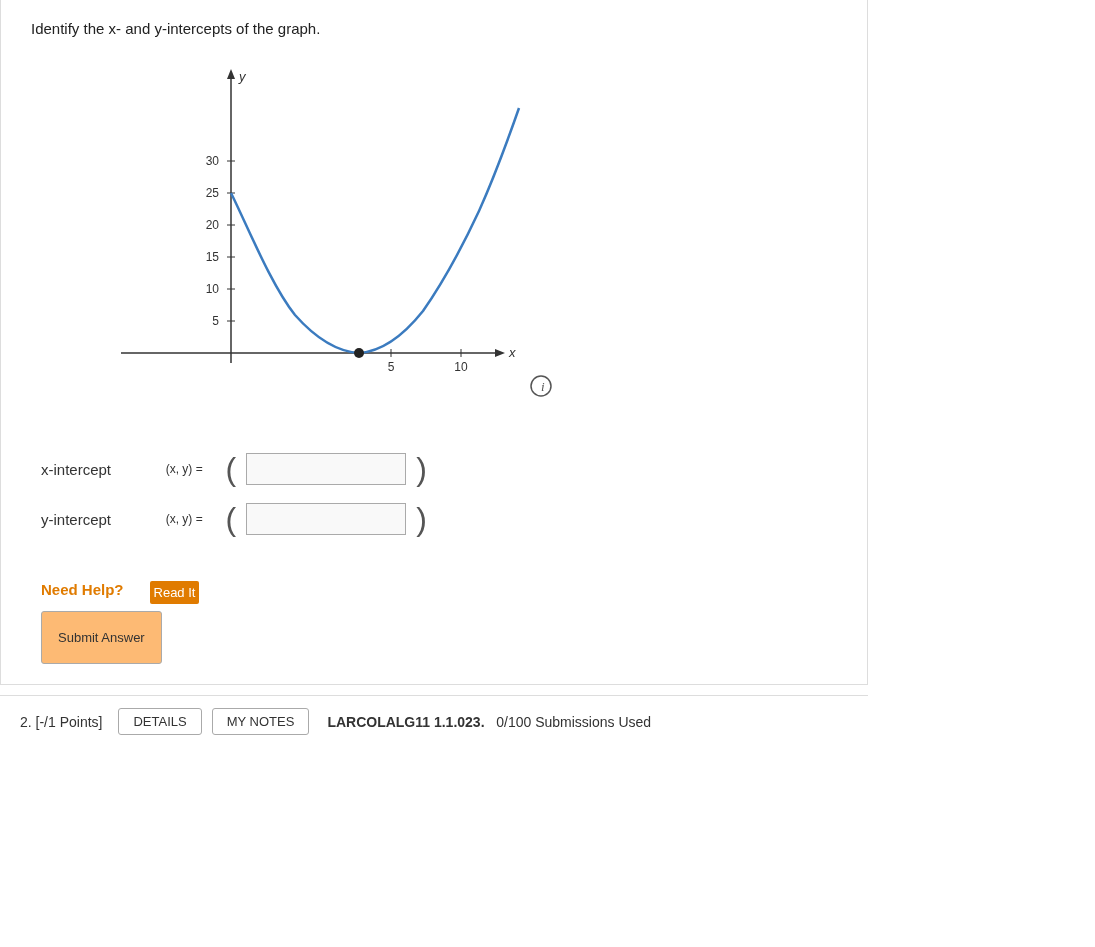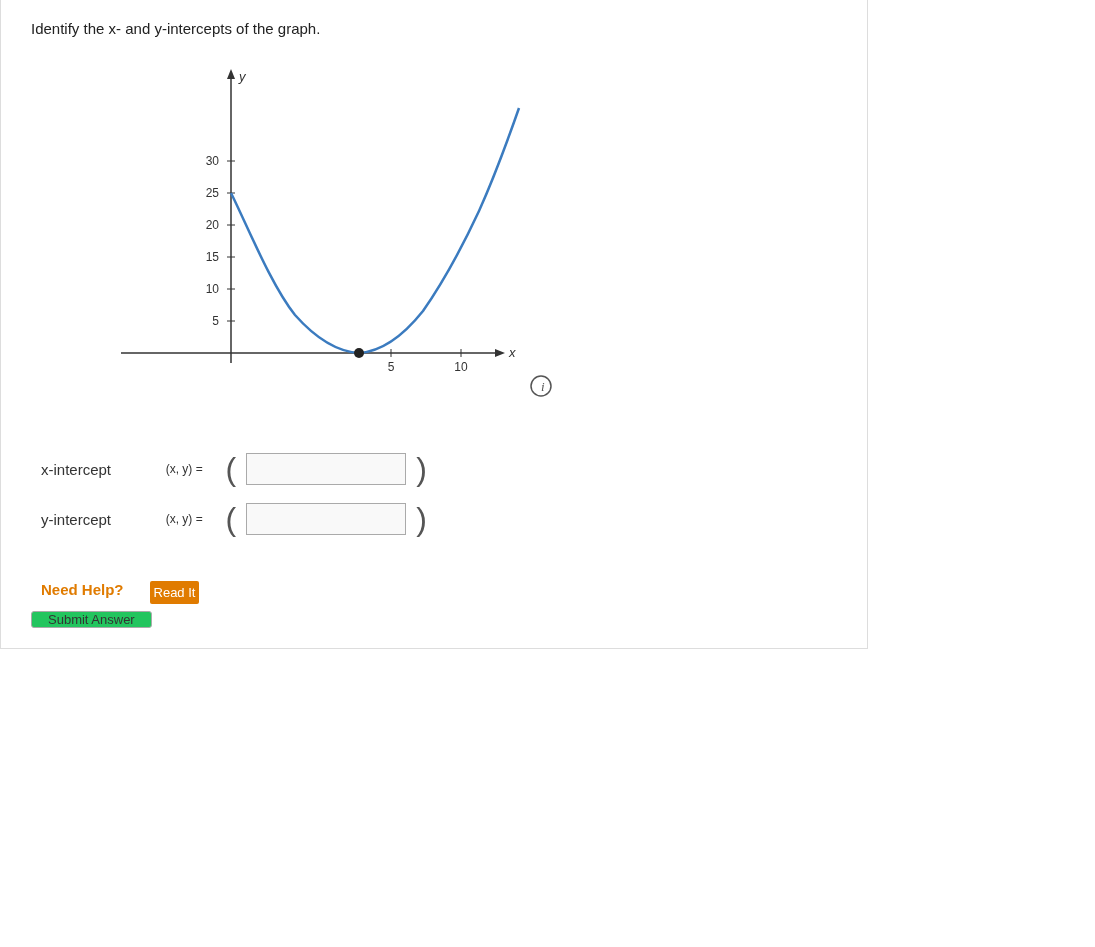--- a/index.html
+++ b/index.html
@@ -88,27 +88,28 @@
     .read-it-btn {
       background: #e07b00;
       color: #fff;
       border: none;
       padding: 4px 4px;
       font-size: 13px;
       cursor: pointer;
       border-radius: 2px;
     }
     .submit-btn {
-      background: #22c55e;
-      color: #333;
-      border: 1px solid #aaa;
-      padding: 0 16px;
+      background: #fdba74;
+      color: #333;
+      border: 1px solid #aaa;
+      padding: 18px 16px;
       font-size: 13px;
       cursor: pointer;
       border-radius: 3px;
+      margin-left: 10px;
     }
     .bottom-bar {
       display: flex;
       align-items: center;
       gap: 10px;
       padding: 12px 20px;
       border-top: 1px solid #ddd;
       background: #fff;
       margin-top: 10px;
     }
@@ -229,14 +230,23 @@
       <div class="need-help-row">
         <span class="need-help-label">Need Help?</span>
         <button class="read-it-btn">Read It</button>
       </div>
 
       <button class="submit-btn">Submit Answer</button>
 
     </div>
   </div>
 
+  <div class="bottom-bar">
+    <span class="points-label">2. [-/1 Points]</span>
+    <button class="details-btn">DETAILS</button>
+    <button class="my-notes-btn">MY NOTES</button>
+    <span class="bottom-info">
+      <strong>LARCOLALG11 1.1.023.</strong>&nbsp;&nbsp;
+      <span>0/100 Submissions Used</span>
+    </span>
+  </div>
 
 </div>
 
 </body></html>

